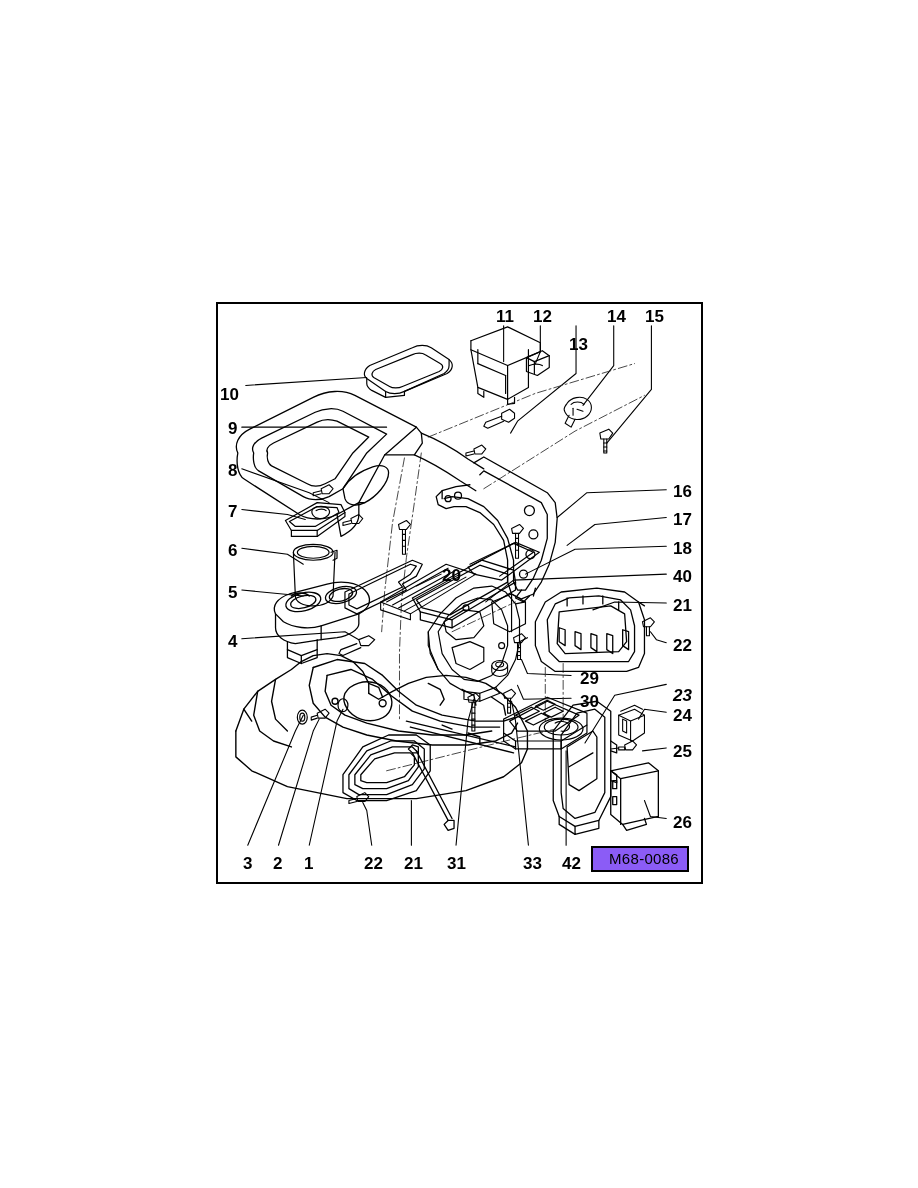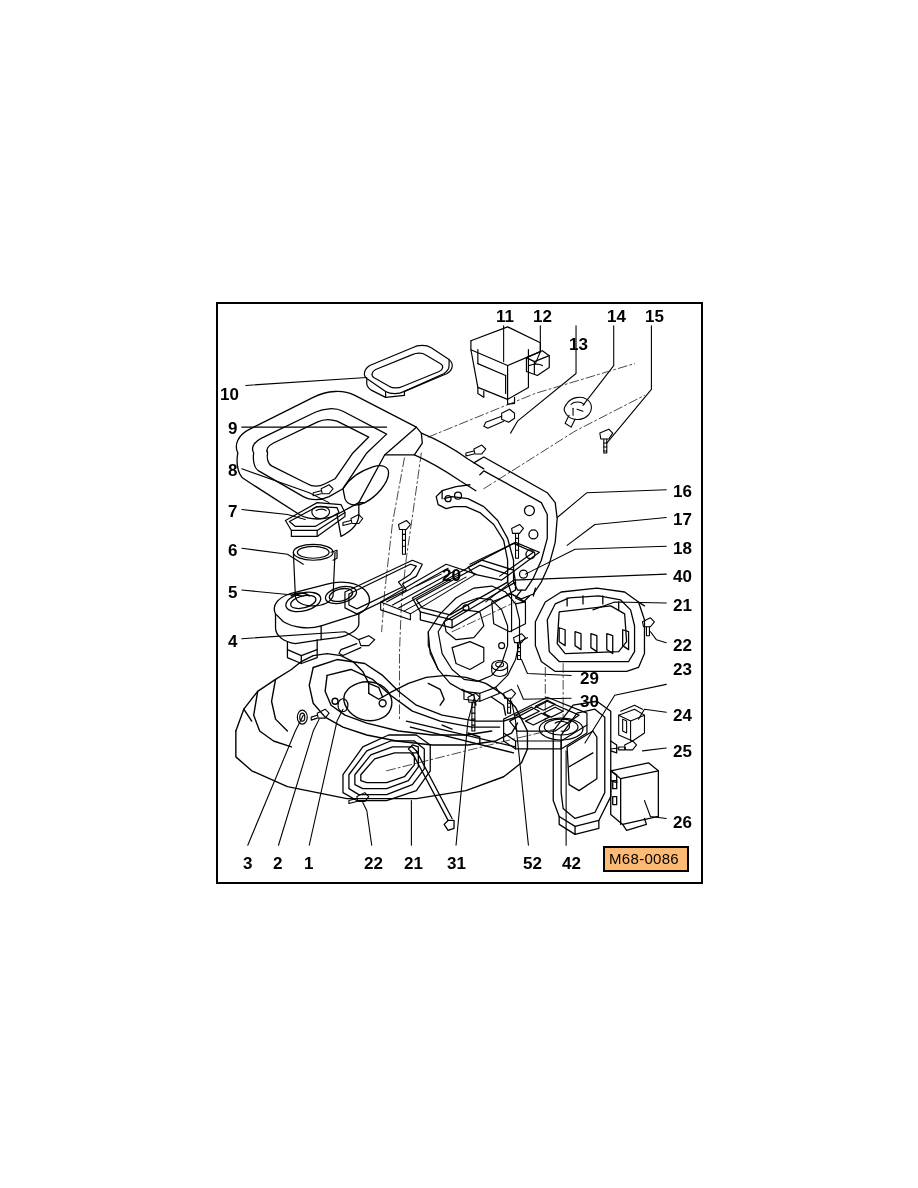--- a/index.html
+++ b/index.html
@@ -44,26 +44,26 @@
     font-size: 17px;
     color: #000;
     line-height: 1;
     white-space: nowrap;
   }
   #diagram-code {
     position: absolute;
     right: 12px;
     bottom: 10px;
     border: 2px solid #000;
-    padding: 2px 8px 3px 4px;
+    padding: 2px 8px 3px 16px;
     font-family: "Liberation Sans", sans-serif;
     font-size: 15px;
     font-weight: normal;
     color: #000;
-    background: #fdba74;
+    background: #8b5cf6;
     letter-spacing: 0.3px;
   }
 </style>
 </head>
 <body>
 
 <div id="page">
 
   <div id="figure-frame">
 
@@ -497,27 +497,27 @@
     <div class="callout" style="left:389px; top:4px;text-align:right;">14</div>
     <div class="callout" style="left:427px; top:4px;">15</div>
 
     <div class="callout" style="left:455px; top:179px;">16</div>
     <div class="callout" style="left:455px; top:207px;">17</div>
     <div class="callout" style="left:455px; top:236px;">18</div>
     <div class="callout" style="left:224px; top:263px;">20</div>
     <div class="callout" style="left:455px; top:264px;">40</div>
     <div class="callout" style="left:455px; top:293px;">21</div>
     <div class="callout" style="left:455px; top:333px;">22</div>
-    <div class="callout" style="left:455px; top:357px;">23</div>
+    <div class="callout" style="left:455px; top:383px;font-style:italic;">23</div>
     <div class="callout" style="left:455px; top:403px;">24</div>
     <div class="callout" style="left:455px; top:439px;">25</div>
     <div class="callout" style="left:455px; top:510px;">26</div>
 
     <div class="callout" style="left:344px; top:551px;">42</div>
-    <div class="callout" style="left:305px; top:551px;">52</div>
+    <div class="callout" style="left:305px; top:551px;">33</div>
     <div class="callout" style="left:362px; top:366px;">29</div>
     <div class="callout" style="left:362px; top:389px;">30</div>
     <div class="callout" style="left:229px; top:551px;">31</div>
     <div class="callout" style="left:186px; top:551px;">21</div>
     <div class="callout" style="left:146px; top:551px;">22</div>
 
     <div id="diagram-code">M68-0086</div>
 
   </div>
 </div>

